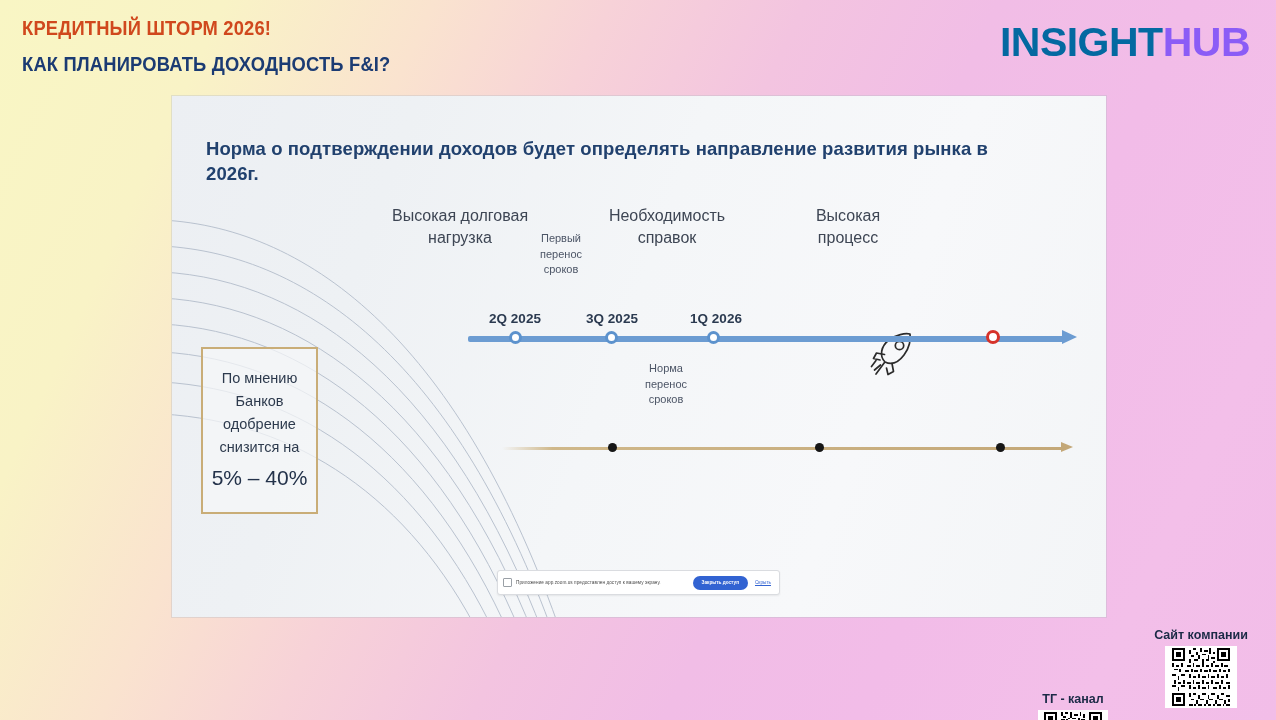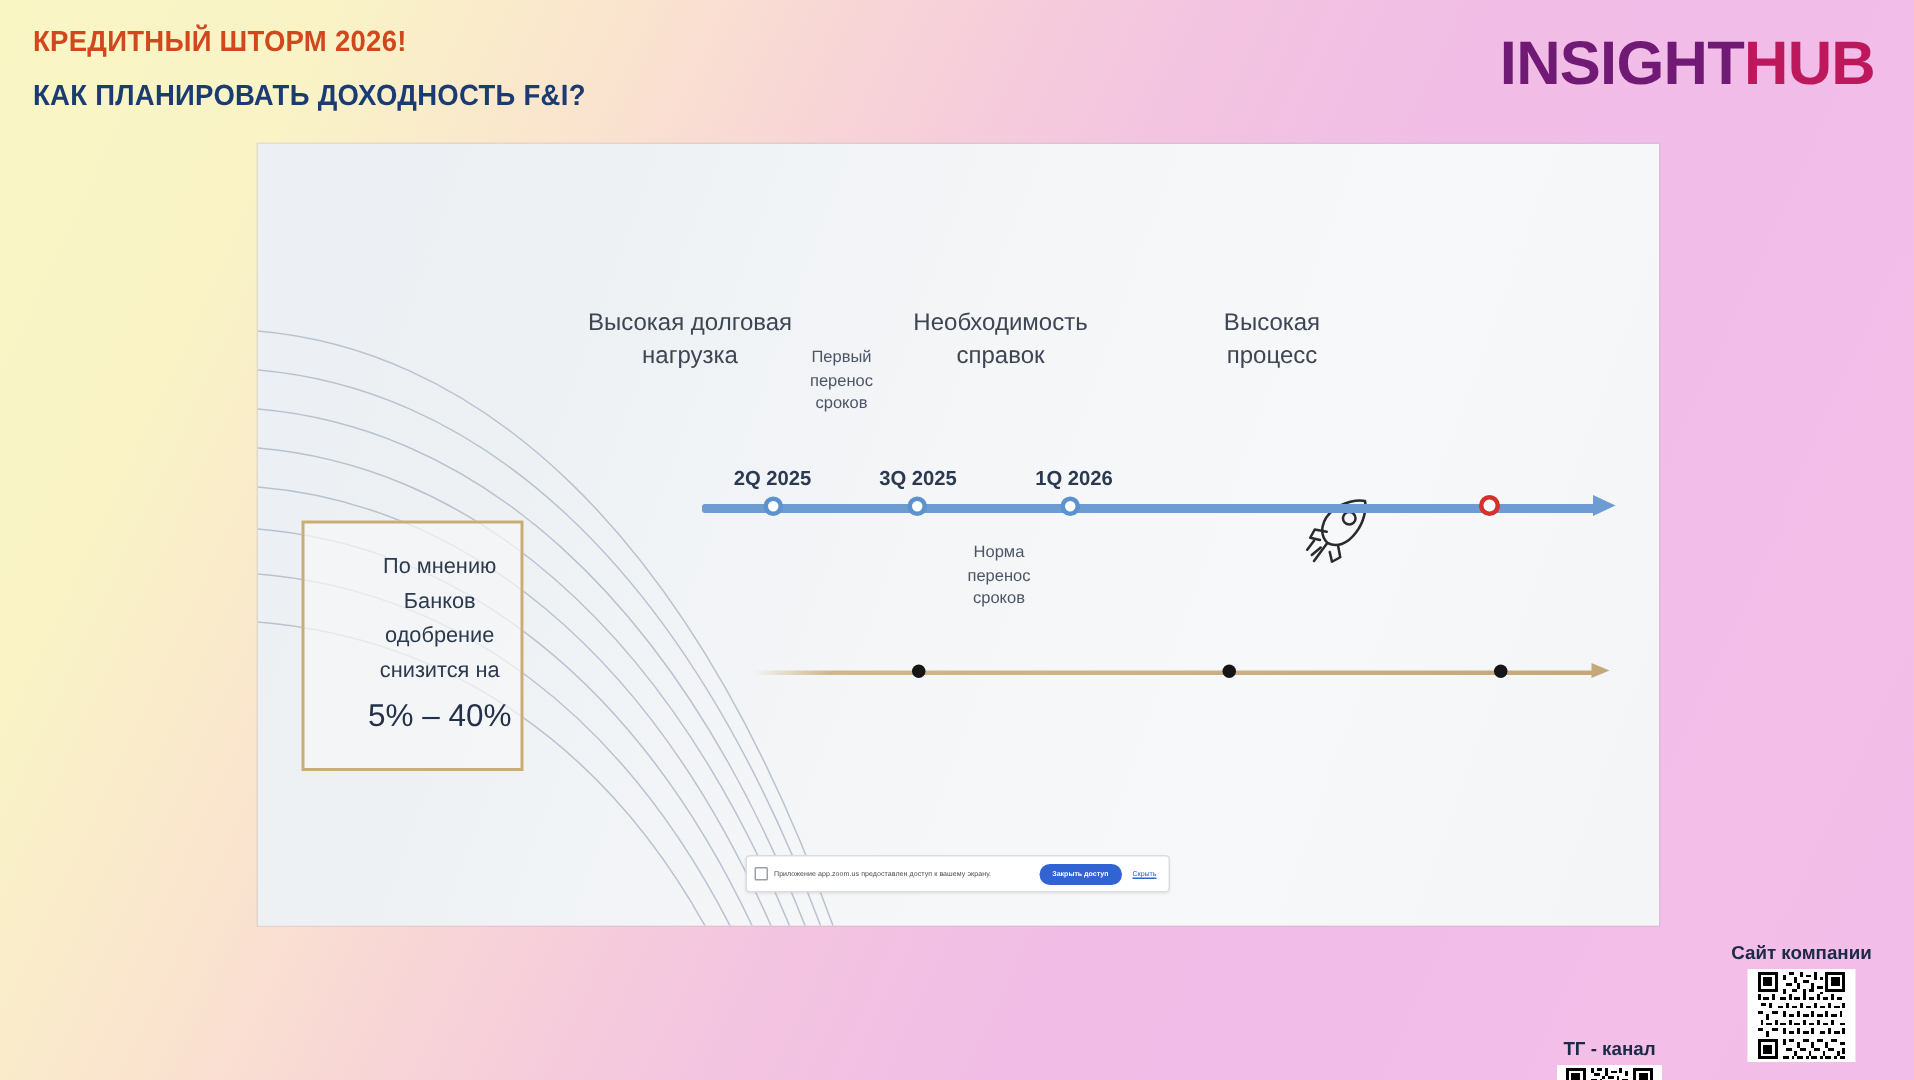--- a/index.html
+++ b/index.html
@@ -60,22 +60,22 @@
   #brand-logo {
     position: absolute;
     right: 26px;
     top: 22px;
     font-size: 41px;
     font-weight: bold;
     letter-spacing: -.5px;
     white-space: nowrap;
     line-height: 1;
   }
-  #brand-logo .brand-a { color: #701a75; }
-  #brand-logo .brand-b { color: #be185d; }
+  #brand-logo .brand-a { color: #0369a1; }
+  #brand-logo .brand-b { color: #8b5cf6; }
 
   
   #slide {
     position: absolute;
     left: 172px;
     top: 96px;
     width: 934px;
     height: 521px;
     background: linear-gradient(110deg, #eceff3 0%, #eef1f4 22%, #f4f6f8 48%, #f7f8fa 72%, #f3f5f7 100%);
     overflow: hidden;
@@ -99,28 +99,28 @@
     color: #21416e;
     line-height: 1.33;
     letter-spacing: .1px;
   }
 
   
   #approval-callout {
     position: absolute;
     left: 29px;
     top: 251px;
-    width: 148px;
+    width: 117px;
     height: 167px;
     border: 2px solid #c9ad77;
     background: rgba(245,246,248,.72);
     box-sizing: border-box;
     display: flex;
     align-items: center;
-    justify-content: flex-end;
+    justify-content: center;
   }
   #approval-callout-inner {
     text-align: center;
     font-size: 14.5px;
     color: #2d3a4d;
     line-height: 1.58;
     padding: 0 6px;
   }
   #approval-range {
     font-weight: normal;
@@ -334,20 +334,21 @@
       <path d="M0,40 C150,48 296,162 392,430"></path>
       <path d="M0,66 C148,74 290,184 382,430"></path>
       <path d="M0,92 C146,100 284,206 372,430"></path>
       <path d="M0,118 C144,126 276,226 360,430"></path>
       <path d="M0,146 C142,154 268,248 348,430"></path>
       <path d="M0,176 C140,184 258,270 334,430"></path>
       <path d="M0,208 C136,216 248,292 318,430"></path>
     </g>
   </svg>
 
+  <div id="slide-heading">Норма о подтверждении доходов будет определять направление развития рынка в 2026г.</div>
 
   <div id="approval-callout">
     <div id="approval-callout-inner">
       <span>По мнению</span><br>
       <span>Банков</span><br>
       <span>одобрение</span><br>
       <span>снизится на</span>
       <span id="approval-range">5% – 40%</span>
     </div>
   </div>

